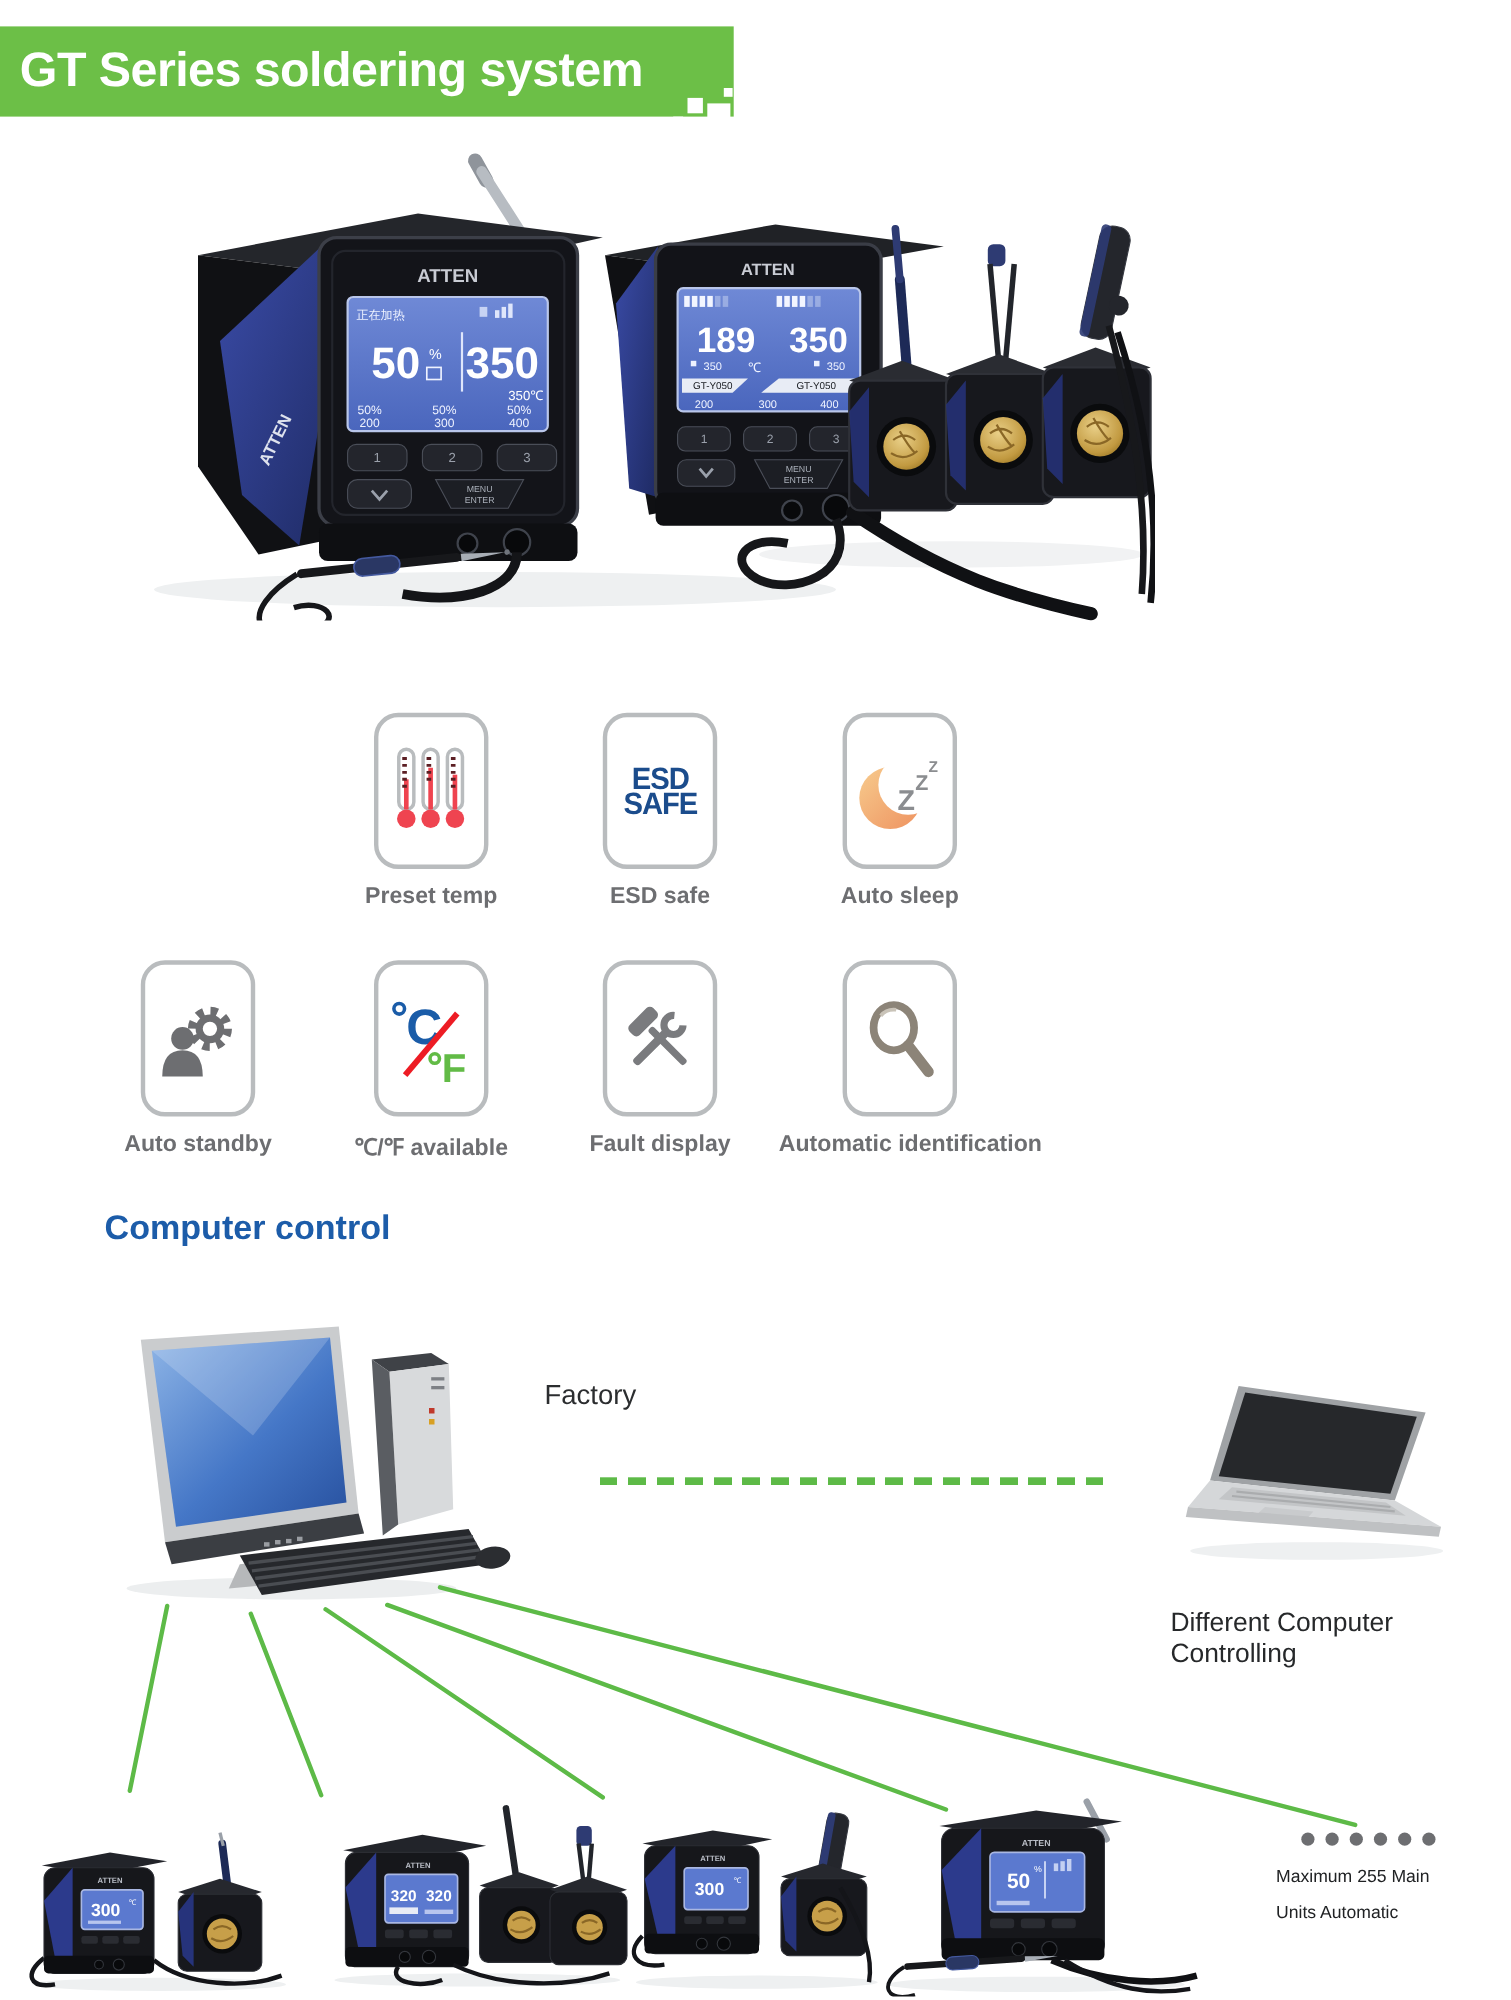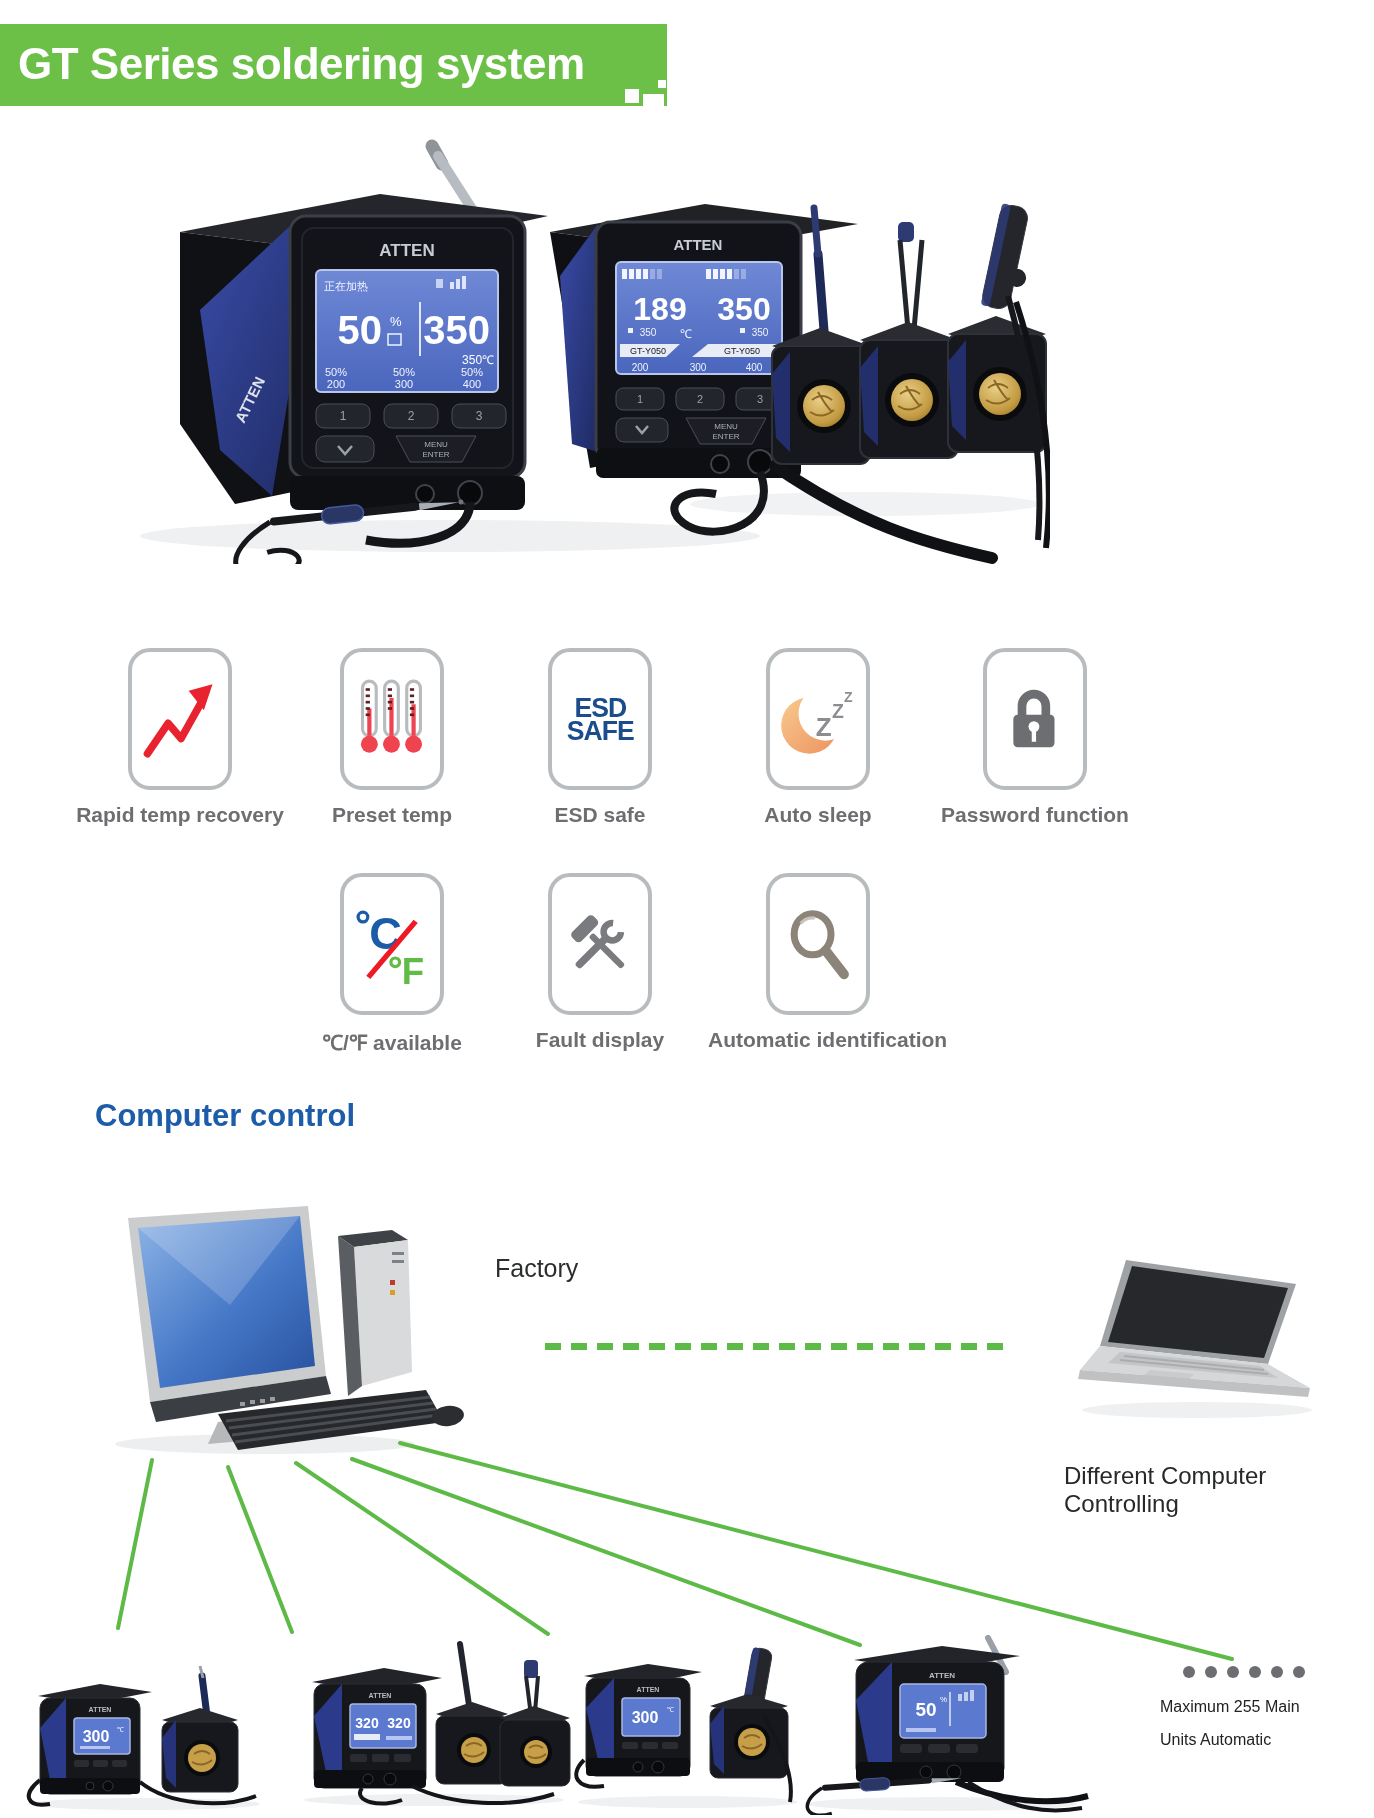--- a/index.html
+++ b/index.html
@@ -212,29 +212,20 @@
       <rect x="828" y="230" width="98" height="118" rx="10" fill="#17181d" stroke="#2f3138" stroke-width="2"></rect>
       <polygon points="828,258 846,236 846,336 832,322" fill="#26337b" opacity="0.85"></polygon>
       <circle cx="880" cy="290" r="27" fill="#0a0b0d"></circle>
       <circle cx="880" cy="290" r="21" fill="url(#gWool)"></circle>
       <path d="M868,284 q10,-8 20,0 M866,296 q12,8 24,-2 M874,276 q8,14 14,20" stroke="#8a6726" stroke-width="2" fill="none"></path>
       <path d="M888,192 C912,280 924,360 918,436" stroke="#17181b" stroke-width="6" fill="none"></path>
       <path d="M896,198 C926,290 934,370 926,444" stroke="#101114" stroke-width="6" fill="none"></path>
     </g>
   </svg>
 
-  <div class="feature-cell" style="left:70px;top:648px">
-    <div class="icon-box">
-      <svg width="78" height="78" viewBox="0 0 72 72">
-        <polyline points="6,68 25,40 37,54 56,20" fill="none" stroke="#e8232f" stroke-width="7" stroke-linejoin="round" stroke-linecap="round"></polyline>
-        <polygon points="44,10 66,4 58,28" fill="#e8232f"></polygon>
-      </svg>
-    </div>
-    <div class="feature-label">Rapid temp recovery</div>
-  </div>
 
   <div class="feature-cell" style="left:282px;top:648px">
     <div class="icon-box">
       <svg width="80" height="86" viewBox="0 0 76 80">
         <g>
           <rect x="10" y="4" width="13" height="52" rx="6.5" fill="#ffffff" stroke="#b9bcbe" stroke-width="3"></rect>
           <rect x="14.5" y="30" width="4" height="26" fill="#ef4450"></rect>
           <circle cx="16.5" cy="64" r="8" fill="#ef4450"></circle>
           <g stroke="#5c1f24" stroke-width="2.5">
               <line x1="13" y1="12" x2="17" y2="12"></line>
@@ -294,32 +285,37 @@
         <circle cx="28" cy="42" r="26" fill="url(#gMoon)"></circle>
         <circle cx="43" cy="31" r="25" fill="#ffffff"></circle>
         <text x="34" y="52" font-size="24" font-weight="bold" fill="#8b8d90">Z</text>
         <text x="49" y="35" font-size="18" font-weight="bold" fill="#8b8d90">Z</text>
         <text x="60" y="20" font-size="13" font-weight="bold" fill="#8b8d90">Z</text>
       </svg>
     </div>
     <div class="feature-label">Auto sleep</div>
   </div>
 
-  <div class="feature-cell" style="left:925px;top:648px">
+
+  <div class="feature-cell" style="left:70px;top:873px">
     <div class="icon-box">
       <svg width="78" height="78" viewBox="0 0 72 72">
-        <path d="M24,34 V24 a11,11 0 0 1 22,0 V34" fill="none" stroke="#6d6e71" stroke-width="8"></path>
-        <rect x="16" y="32" width="38" height="30" rx="4" fill="#6d6e71"></rect>
-        <circle cx="35" cy="43" r="5" fill="#ffffff"></circle>
-        <rect x="33" y="45" width="4" height="12" fill="#ffffff"></rect>
+        <g>
+          <circle cx="46" cy="28" r="14" fill="none" stroke="#6d6e71" stroke-width="9" stroke-dasharray="5.5 5.5"></circle>
+          <circle cx="46" cy="28" r="12" fill="#6d6e71"></circle>
+          <circle cx="46" cy="28" r="6" fill="#ffffff"></circle>
+        </g>
+        <g fill="#6d6e71">
+          <circle cx="23" cy="36" r="9.5"></circle>
+          <path d="M6,68 Q6,46 23,46 Q40,46 40,68 Z"></path>
+        </g>
       </svg>
     </div>
-    <div class="feature-label">Password function</div>
-  </div>
-
+    <div class="feature-label">Auto standby</div>
+  </div>
 
   <div class="feature-cell" style="left:282px;top:873px">
     <div class="icon-box">
       <svg width="78" height="84" viewBox="0 0 72 78">
         <circle cx="9" cy="14" r="4.5" fill="none" stroke="#1a5ca8" stroke-width="3"></circle>
         <text x="15" y="44" font-size="42" font-weight="bold" fill="#1a5ca8">C</text>
         <line x1="14" y1="70" x2="58" y2="18" stroke="#ed1c24" stroke-width="5"></line>
         <circle cx="39" cy="56" r="4" fill="none" stroke="#62bb46" stroke-width="3"></circle>
         <text x="45" y="76" font-size="34" font-weight="bold" fill="#62bb46">F</text>
       </svg>

